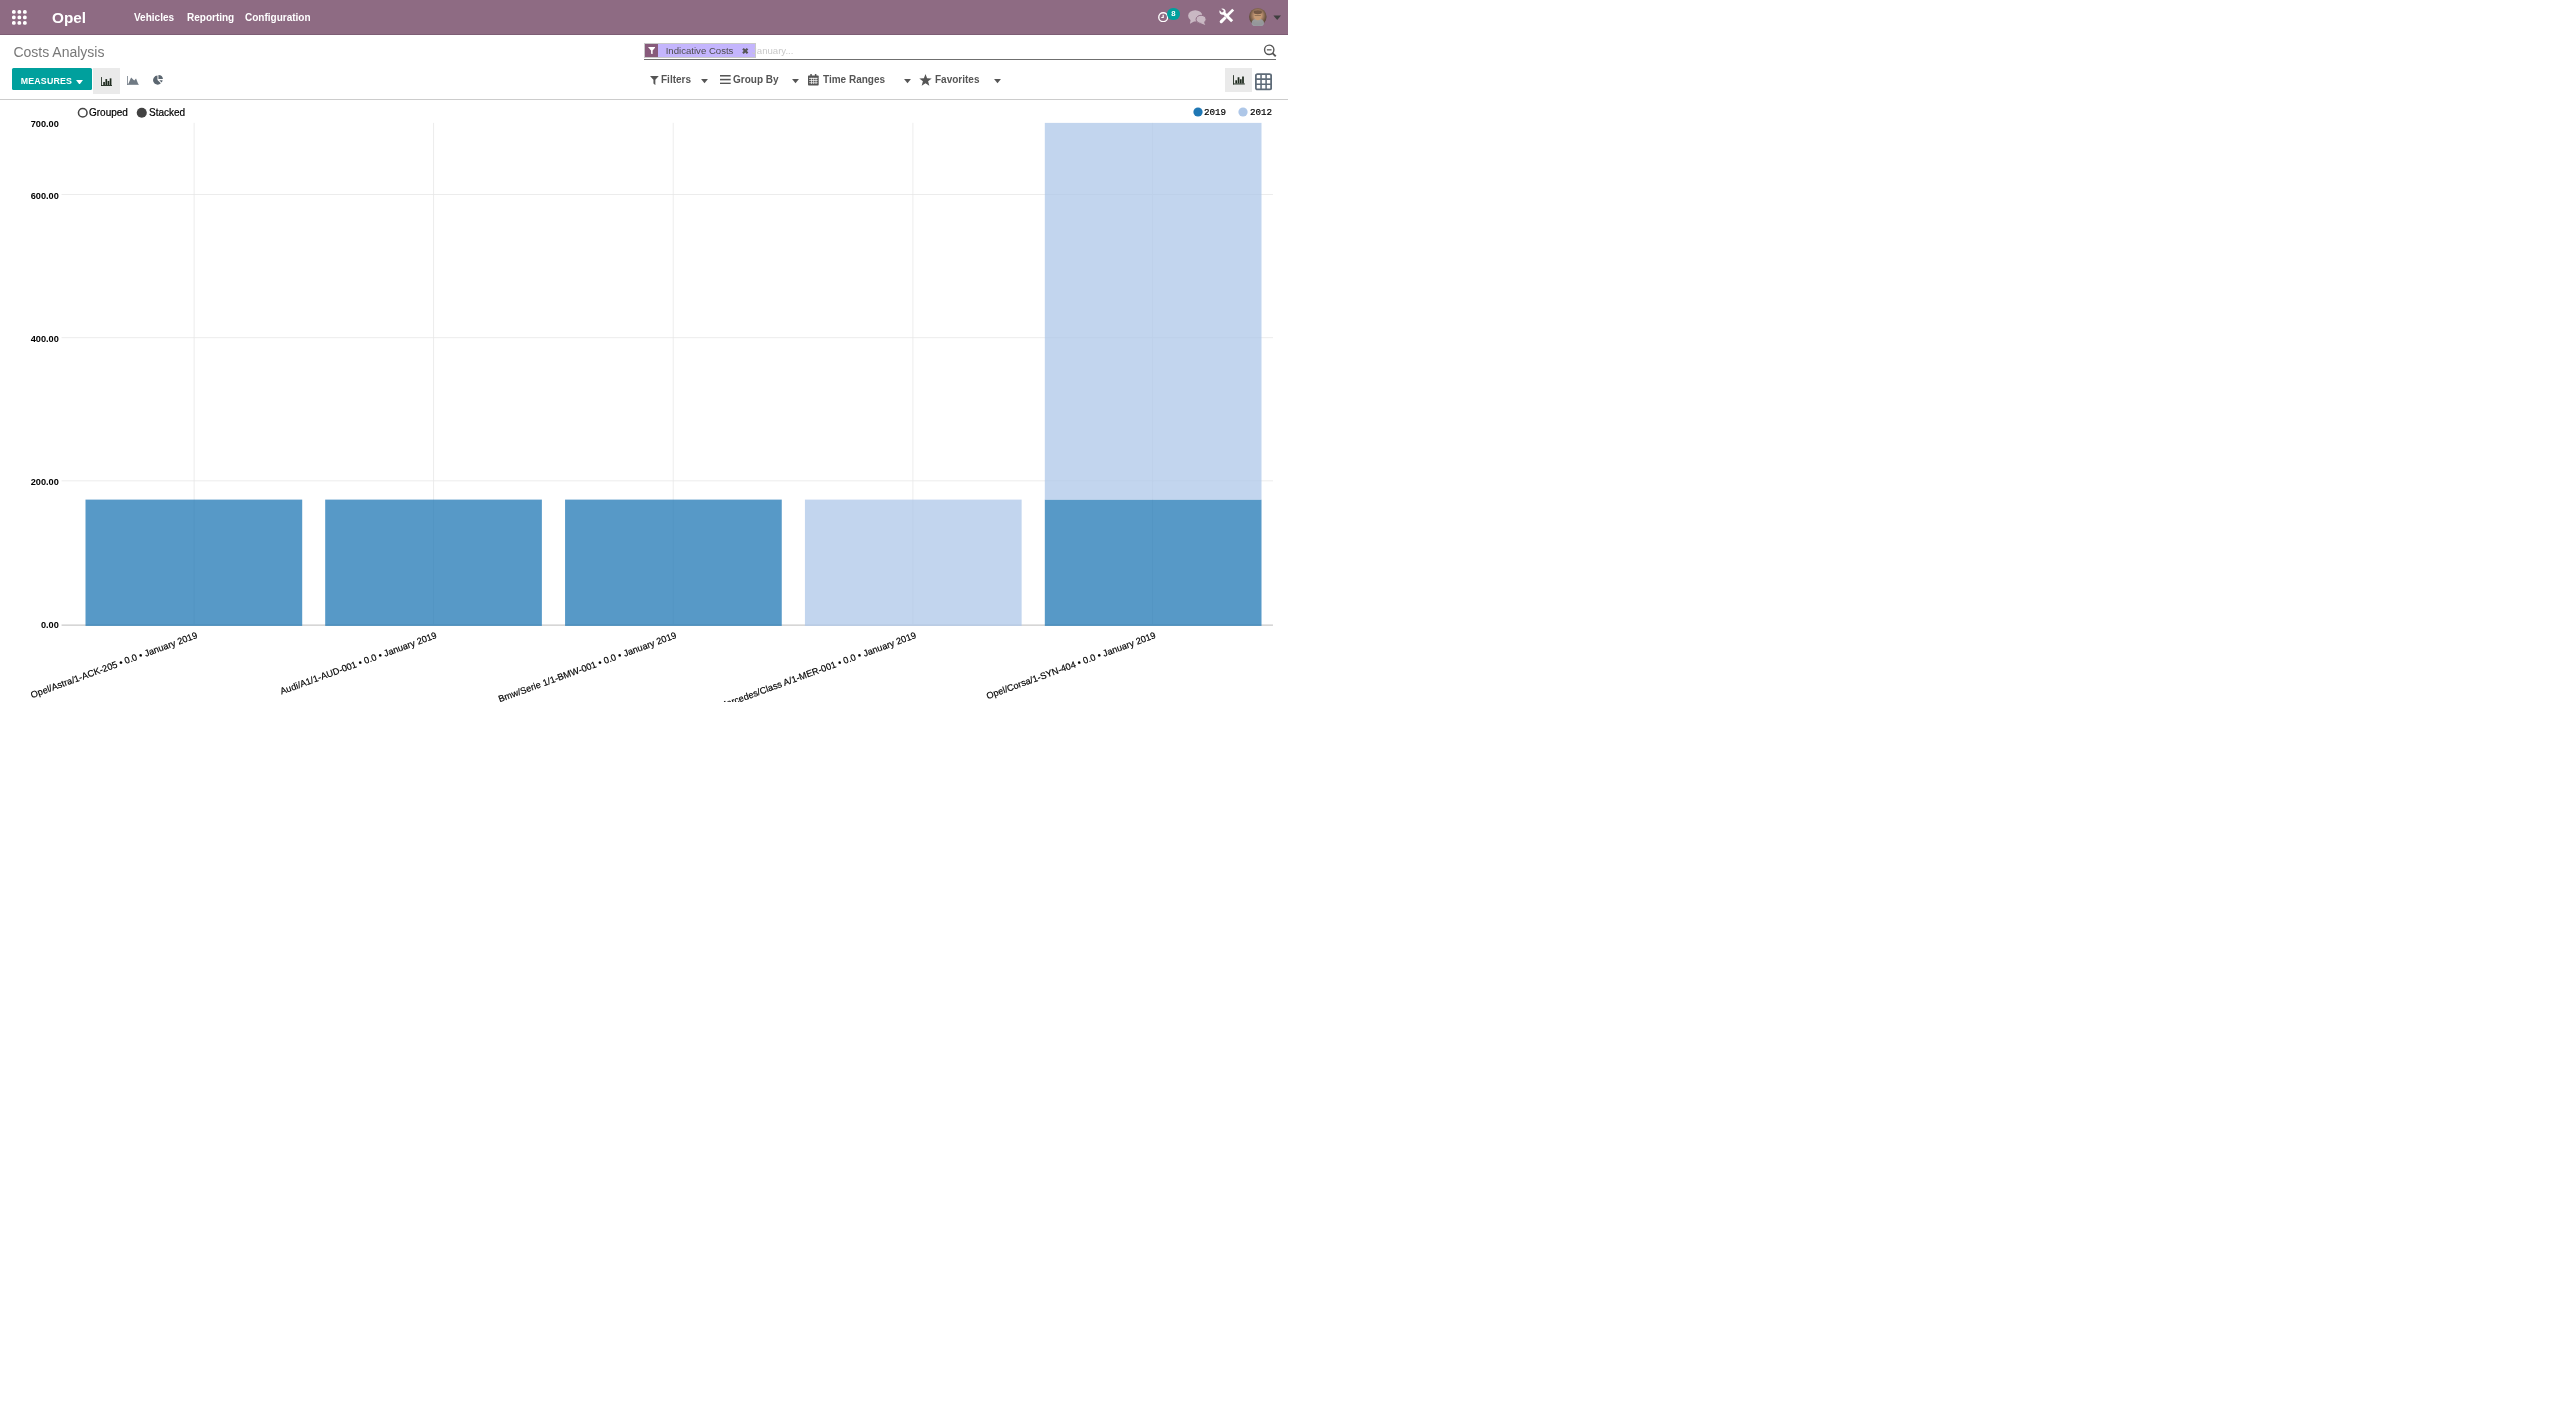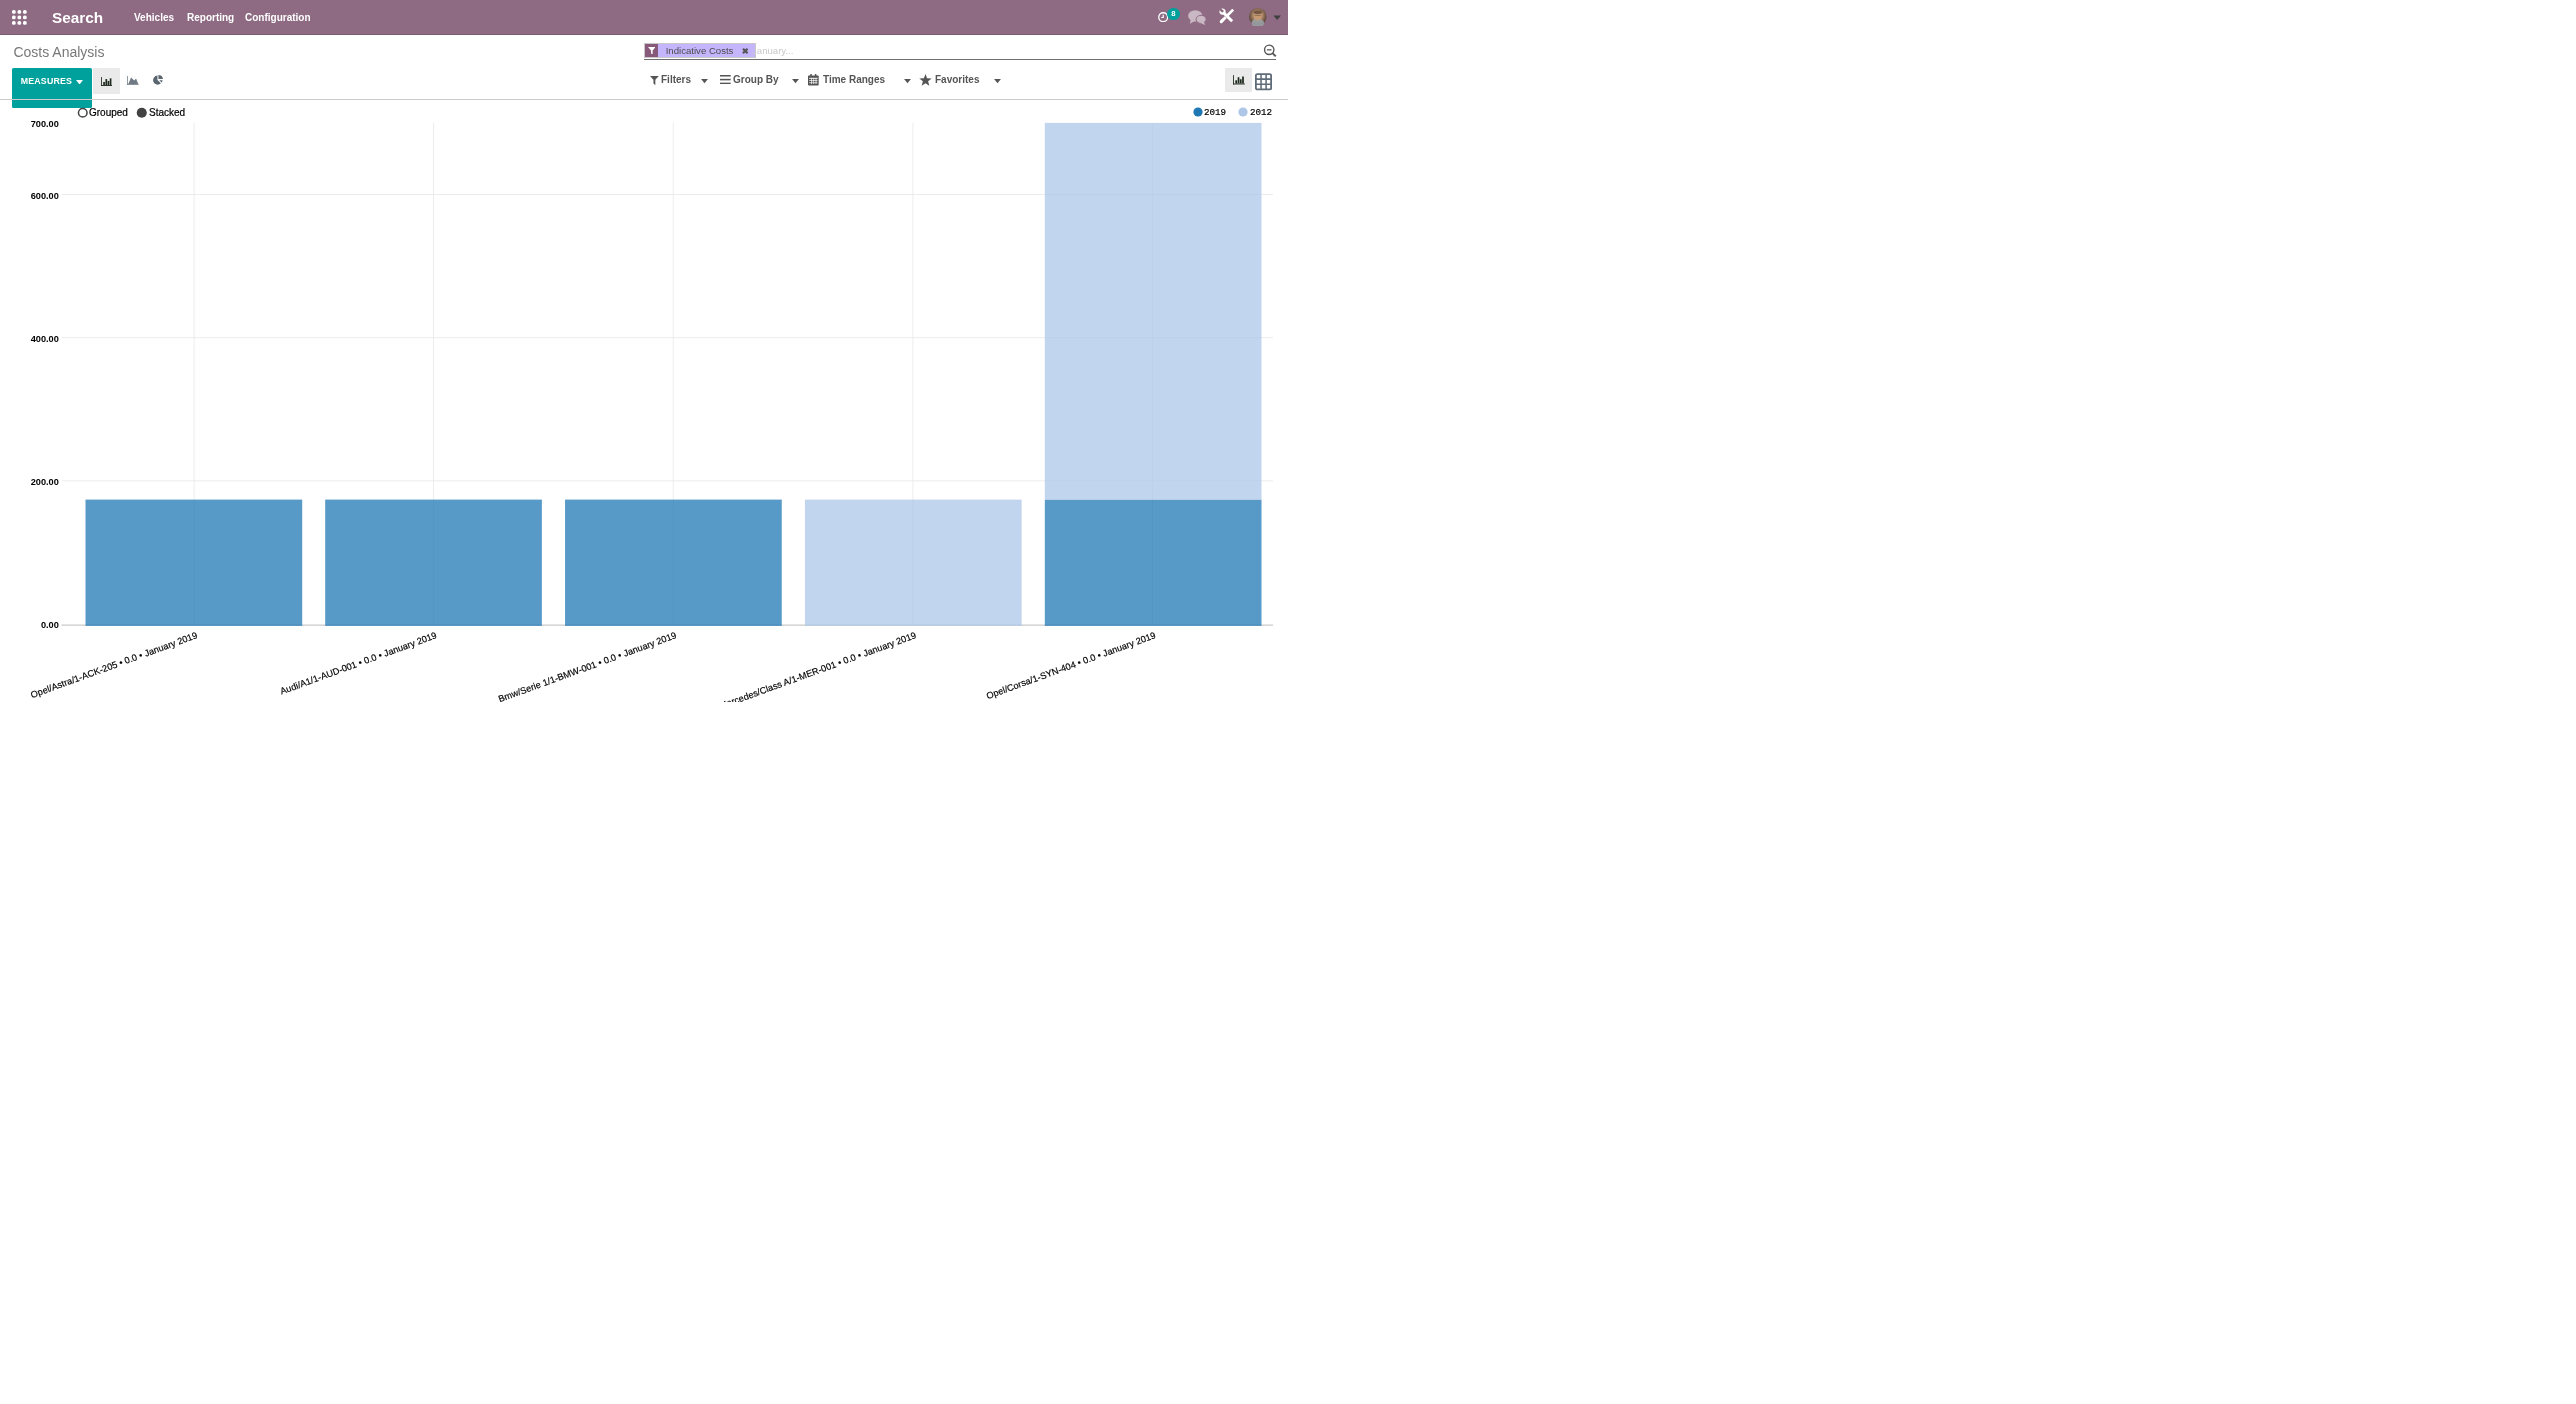--- a/index.html
+++ b/index.html
@@ -11,21 +11,21 @@
   
   #nav { position:absolute; left:0; top:0; width:1288px; height:35px;
     background:#8e6b83; border-bottom:0.8px solid #7d5d74; }
   #brand { position:absolute; left:52px; top:0; height:35px; line-height:35px;
     color:#fff; font-size:15.3px; font-weight:bold; }
   .navitem { position:absolute; top:0; height:24px; line-height:35px;
     color:#fff; font-size:10px; font-weight:bold; }
 
   
   #title { position:absolute; left:13.4px; top:44px; font-size:14px; color:#787878; }
-  #measures { position:absolute; left:12.3px; top:68px; width:80px; height:40px;
+  #measures { position:absolute; left:12.3px; top:68px; width:80px; height:22px;
     background:#00a09d; border-radius:1.5px; color:#fff; font-size:8.8px; font-weight:bold;
     text-align:left; line-height:26px; padding-left:8.4px; letter-spacing:0.2px; }
   .viewbtn { position:absolute; display:flex; align-items:center; justify-content:center; }
   #facet { position:absolute; left:644px; top:43px; height:15.3px; border:0.8px solid #c9c9c9;
     display:flex; align-items:stretch; background:#c4b5fd; }
   #facet .ficon { width:13px; background:#875a7b; display:flex; align-items:center; justify-content:center; }
   #facet .flabel { padding:0 8.4px 0 7.7px; font-size:9.6px; color:#4b4b4b; line-height:14px; }
   #facet .fx { padding:0 6.1px 0 0; font-size:8.4px; color:#555; line-height:14px; font-weight:bold; }
   #searchph { position:absolute; left:752px; top:45px; font-size:9.6px; color:#c9c9c9; }
   #searchline { position:absolute; left:644px; top:59px; width:632px; height:0.8px; background:#6f6f6f; }
@@ -47,21 +47,21 @@
         <rect x="7.2" y="0" width="4.8" height="4.8" rx="2"></rect>
         <rect x="14.4" y="0" width="4.8" height="4.8" rx="2"></rect>
       <rect x="0" y="7.2" width="4.8" height="4.8" rx="2"></rect>
         <rect x="7.2" y="7.2" width="4.8" height="4.8" rx="2"></rect>
         <rect x="14.4" y="7.2" width="4.8" height="4.8" rx="2"></rect>
       <rect x="0" y="14.4" width="4.8" height="4.8" rx="2"></rect>
         <rect x="7.2" y="14.4" width="4.8" height="4.8" rx="2"></rect>
         <rect x="14.4" y="14.4" width="4.8" height="4.8" rx="2"></rect>
     </g>
   </svg>
-  <div id="brand">Search</div>
+  <div id="brand">Opel</div>
   <div class="navitem" style="left:134px">Vehicles</div>
   <div class="navitem" style="left:187px">Reporting</div>
   <div class="navitem" style="left:245px">Configuration</div>
 
   <svg class="abs" style="left:1158px;top:12px" width="10.4" height="10.4" viewBox="0 0 14 14">
     <circle cx="7" cy="7" r="6" fill="none" stroke="#fff" stroke-width="1.8"></circle>
     <path d="M7 3.6 L7 7.4 L4.4 7.4" fill="none" stroke="#fff" stroke-width="1.6"></path>
   </svg>
   <div class="abs" style="left:1167px;top:8px;width:12.7px;height:11.5px;background:#00a09d;border-radius:6.1px;color:#fff;font-size:7.7px;font-weight:bold;text-align:center;line-height:11.5px;">8</div>
   <svg class="abs" style="left:1188px;top:9.6px" width="19" height="15.3" viewBox="0 0 25 20" opacity="0.52">

